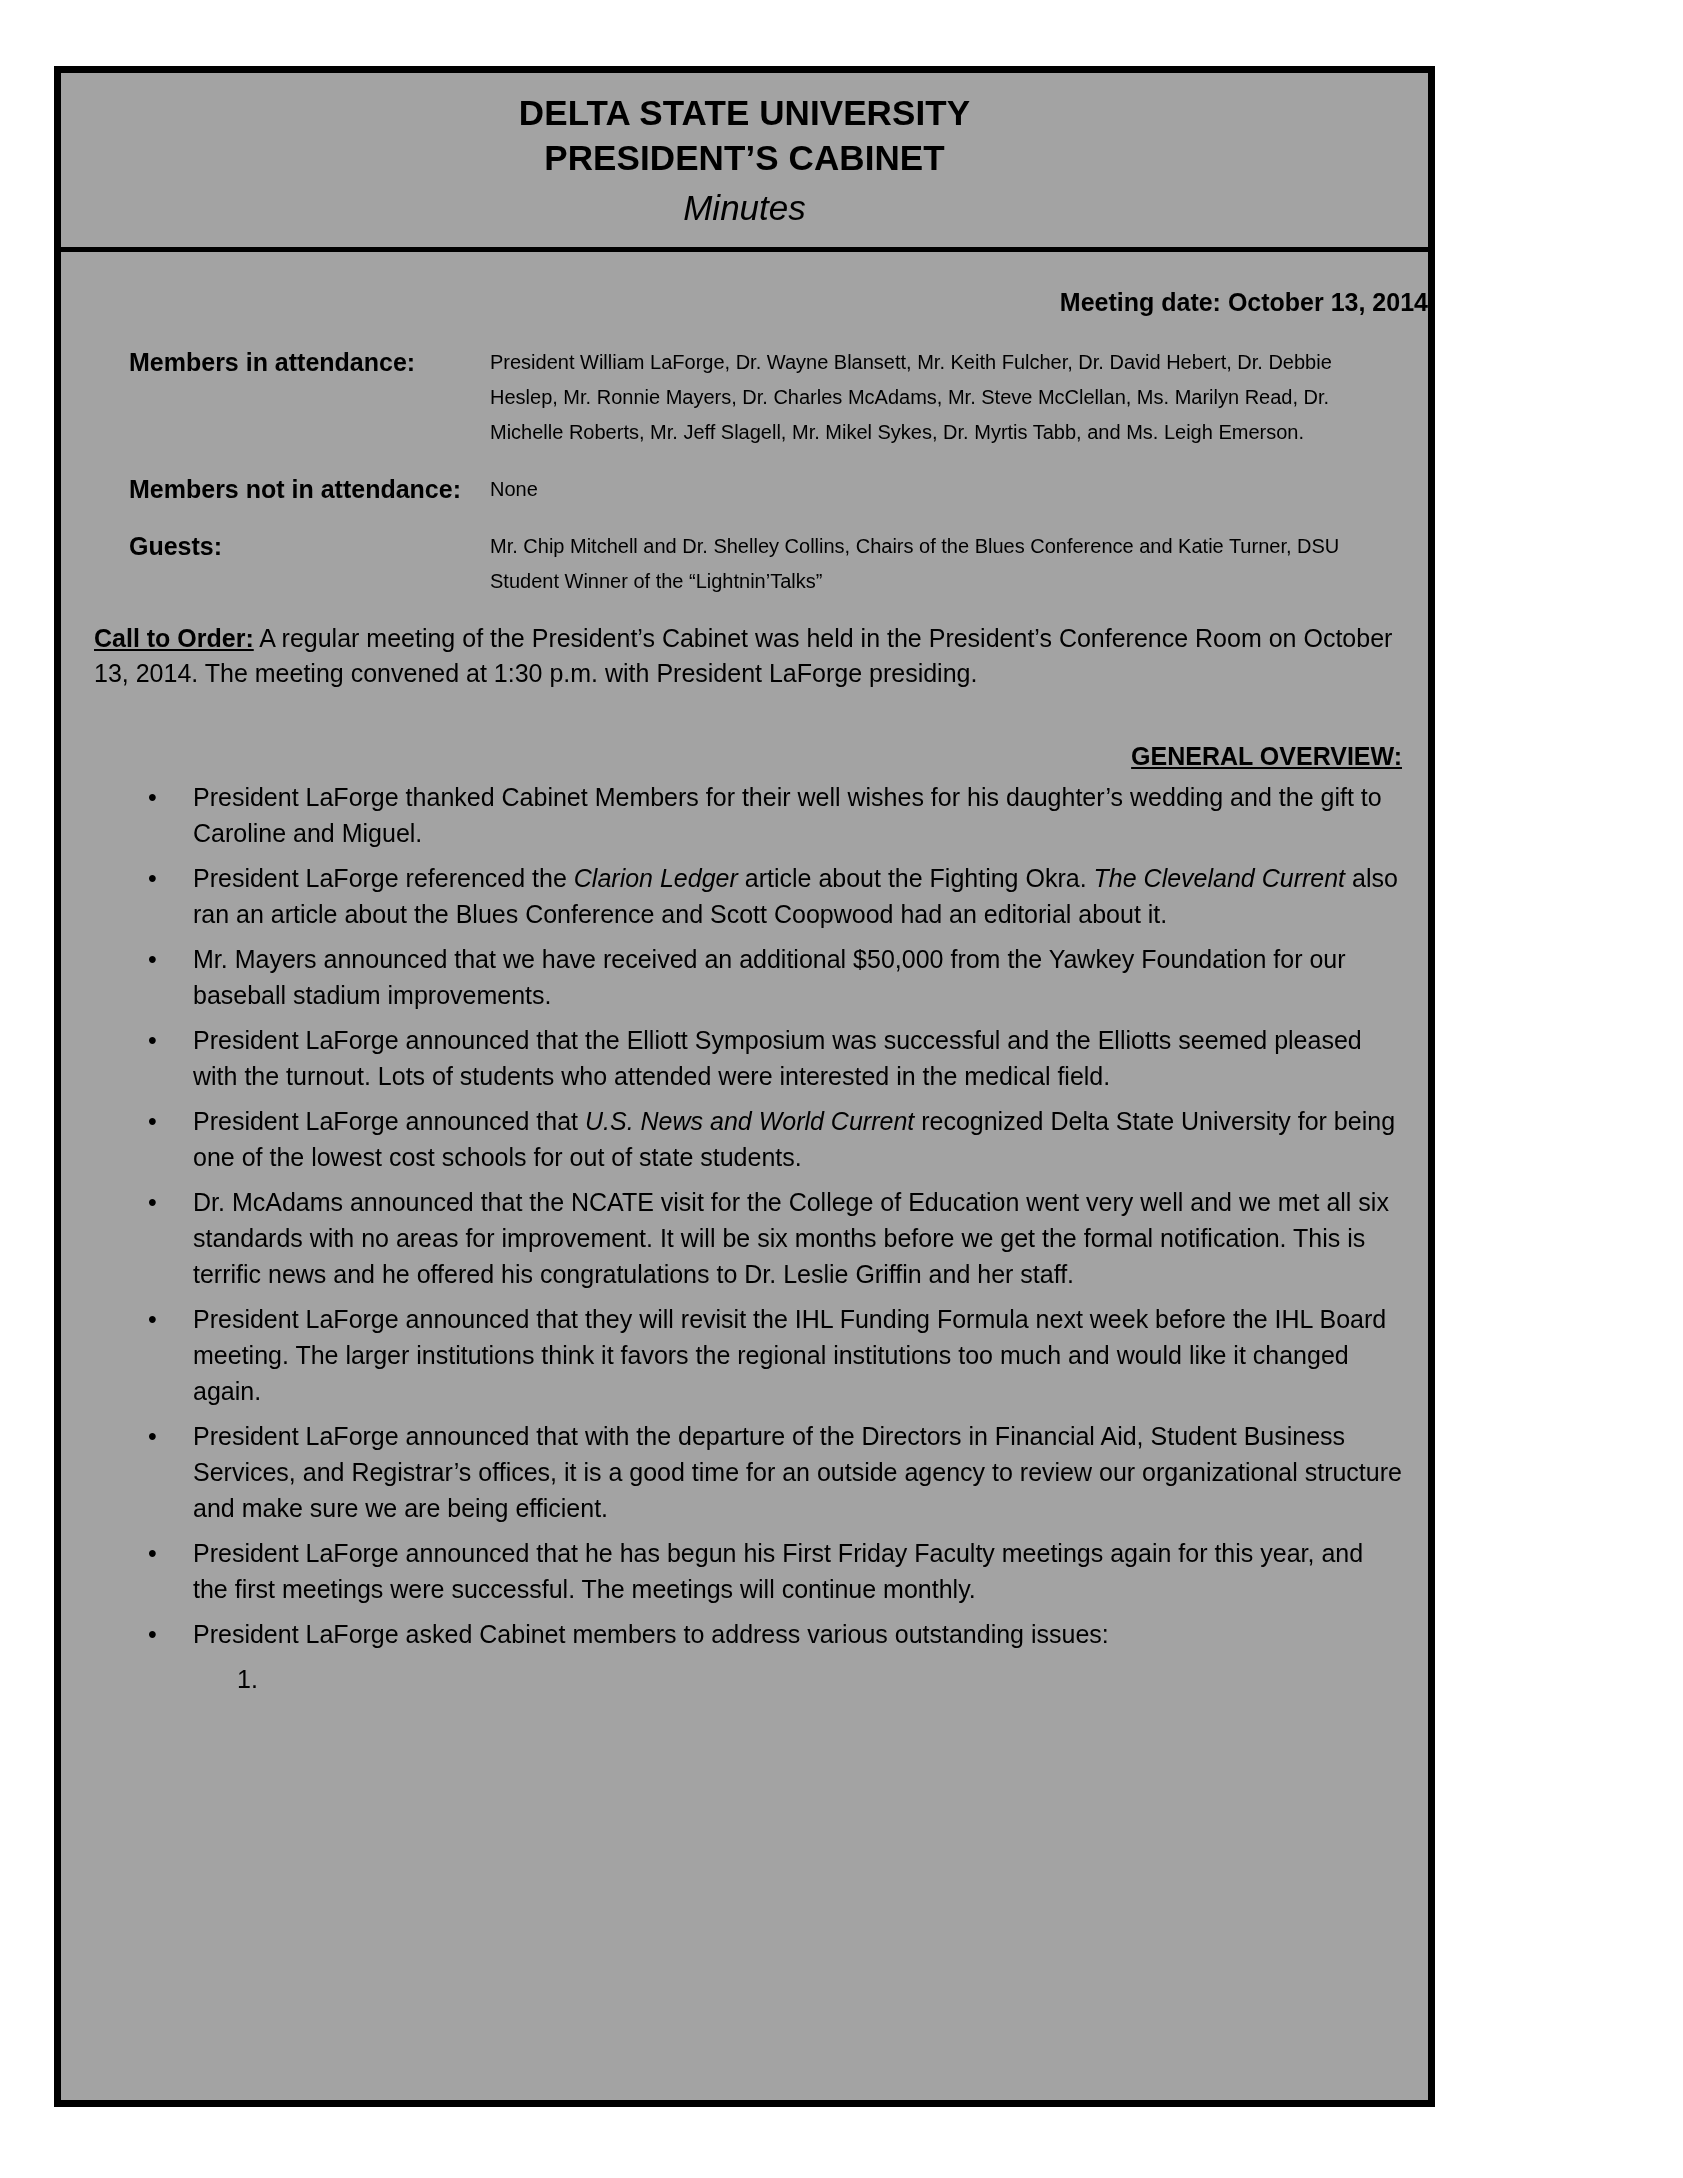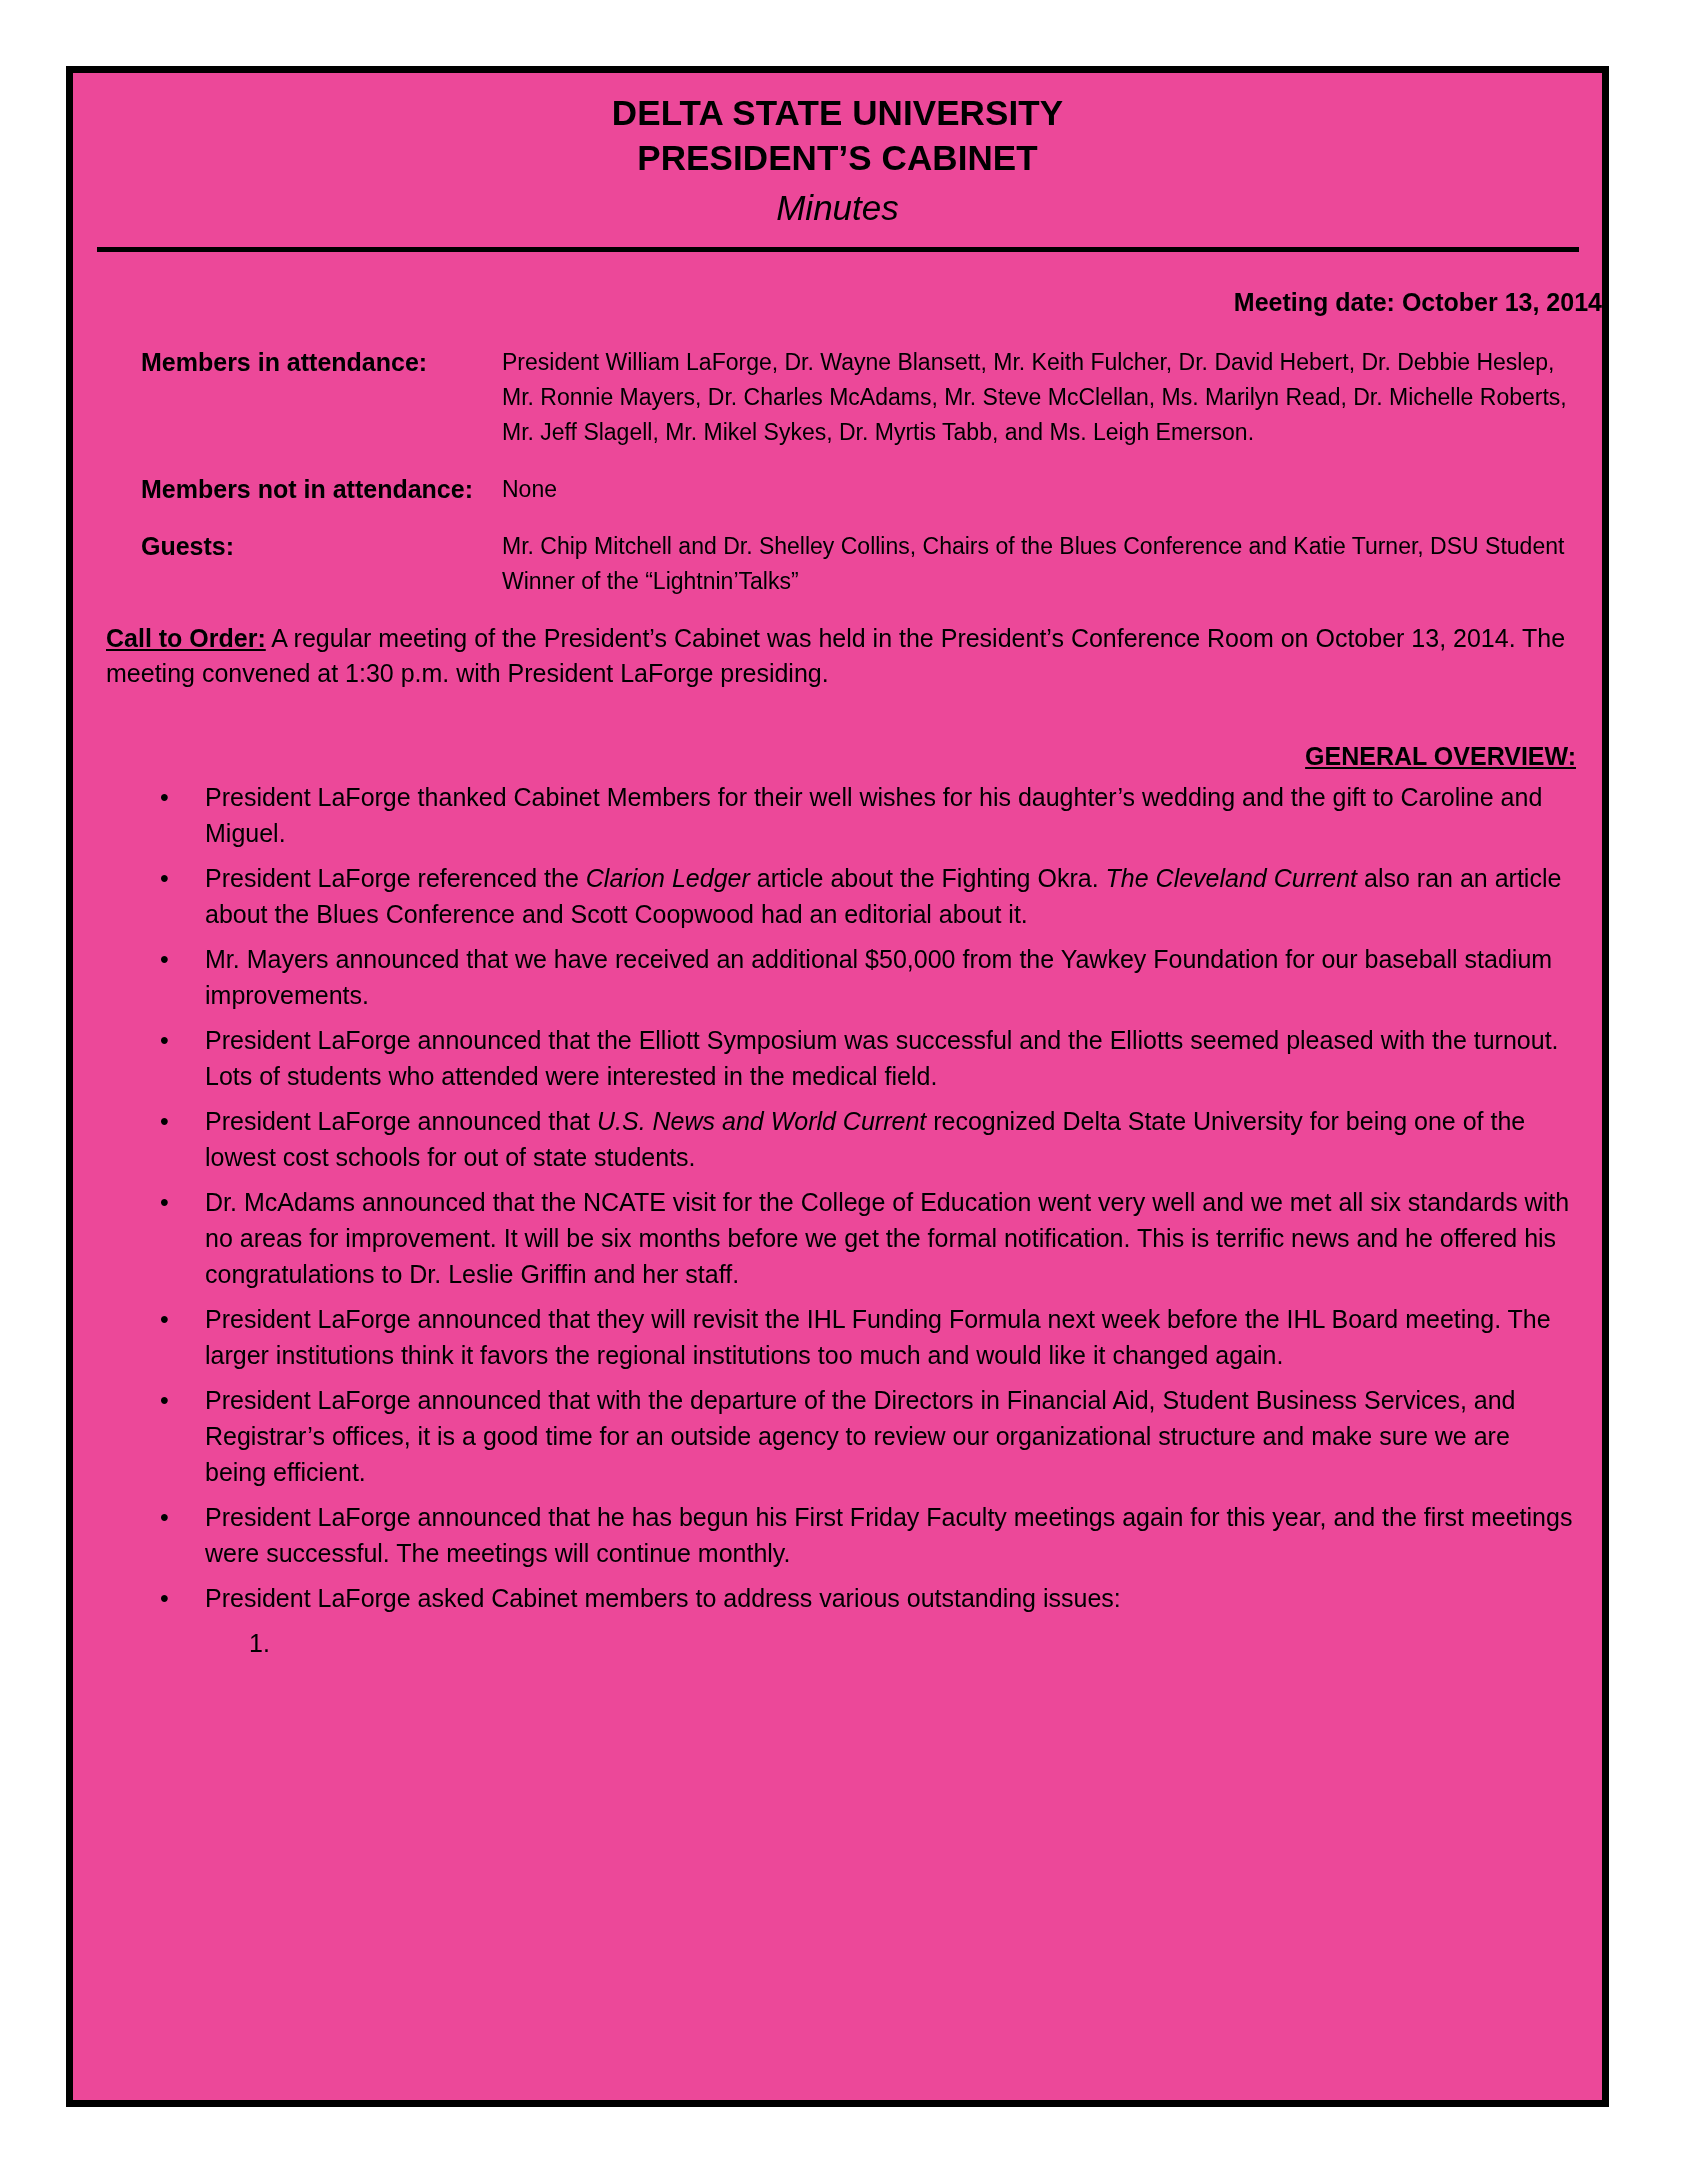--- a/index.html
+++ b/index.html
@@ -10,27 +10,27 @@
   body {
     width: 1683px;
     height: 2178px;
     font-family: "Liberation Sans", sans-serif;
     color: #000000;
     -webkit-font-smoothing: antialiased;
   }
 
   .page {
     position: absolute;
-    left: 66px;
+    left: 54px;
     top: 66px;
-    width: 1543px;
+    width: 1381px;
     height: 2041px;
     border: 7px solid #000000;
     box-sizing: border-box;
-    background: #ec4899;
+    background: #a3a3a3;
     overflow: hidden;
   }
 
   .page-inner {
     position: absolute;
     left: 0;
     top: 0;
     right: 0;
     bottom: 0;
     padding: 0;
@@ -82,21 +82,21 @@
     flex: 0 0 429px;
     padding-left: 68px;
     box-sizing: border-box;
     font-size: 25px;
     font-weight: bold;
     line-height: 35px;
   }
   .attend-value {
     flex: 1 1 auto;
     padding-right: 26px;
-    font-size: 23px;
+    font-size: 20px;
     line-height: 35px;
   }
 
   
   .para {
     font-size: 25px;
     line-height: 35px;
     padding: 0 26px 0 33px;
     margin-top: 22px;
   }

